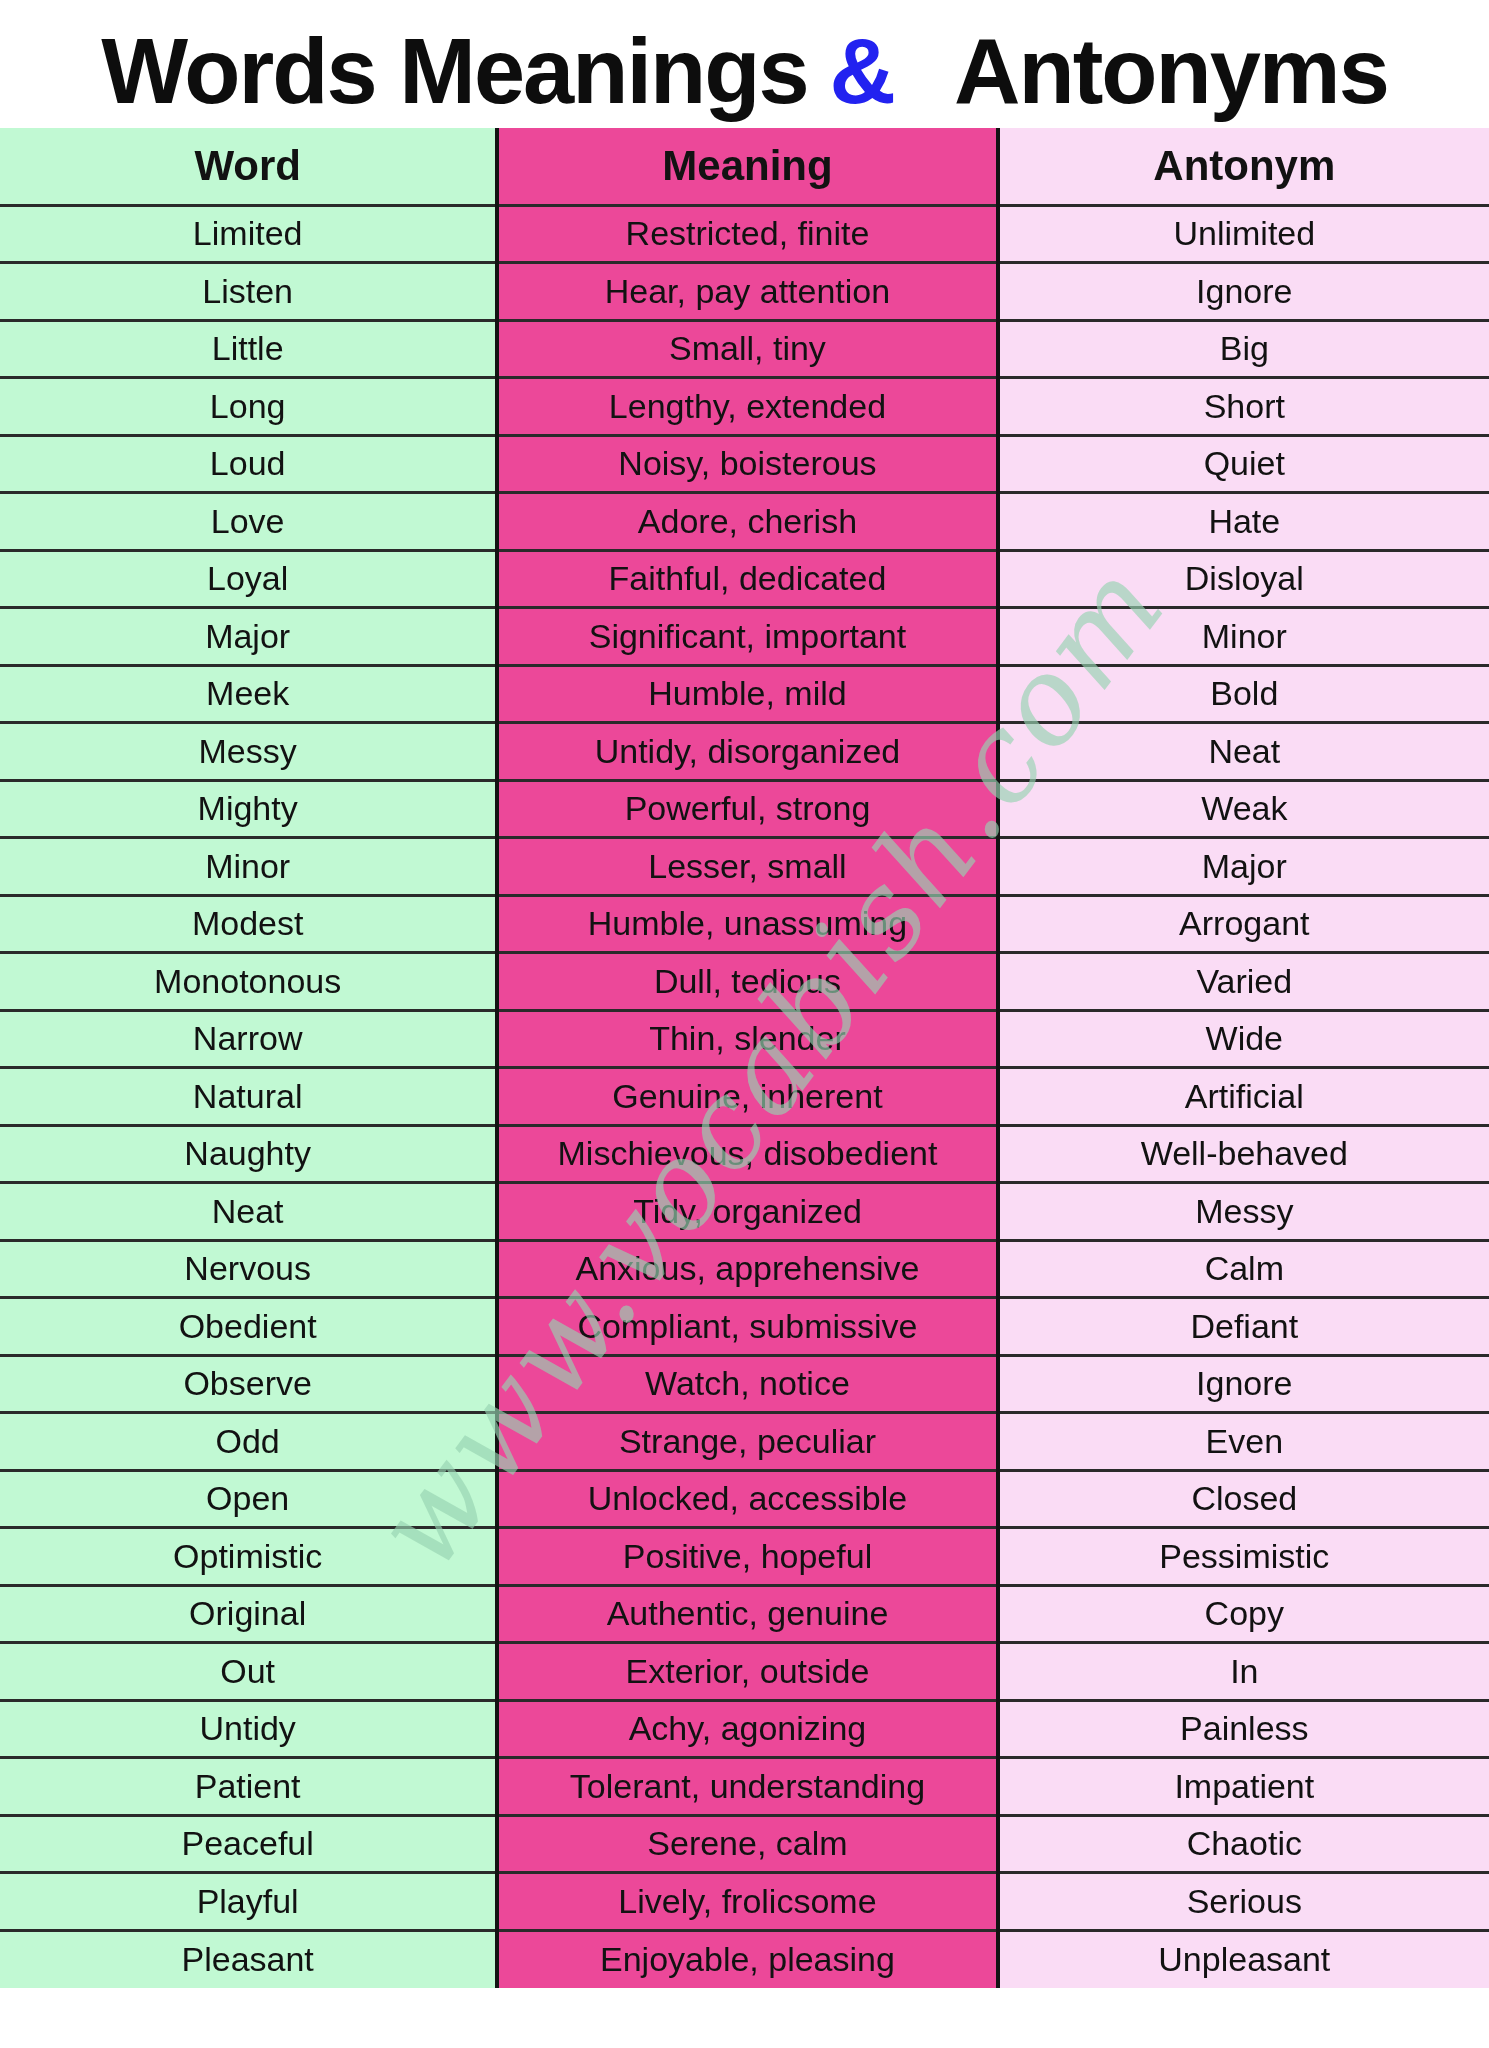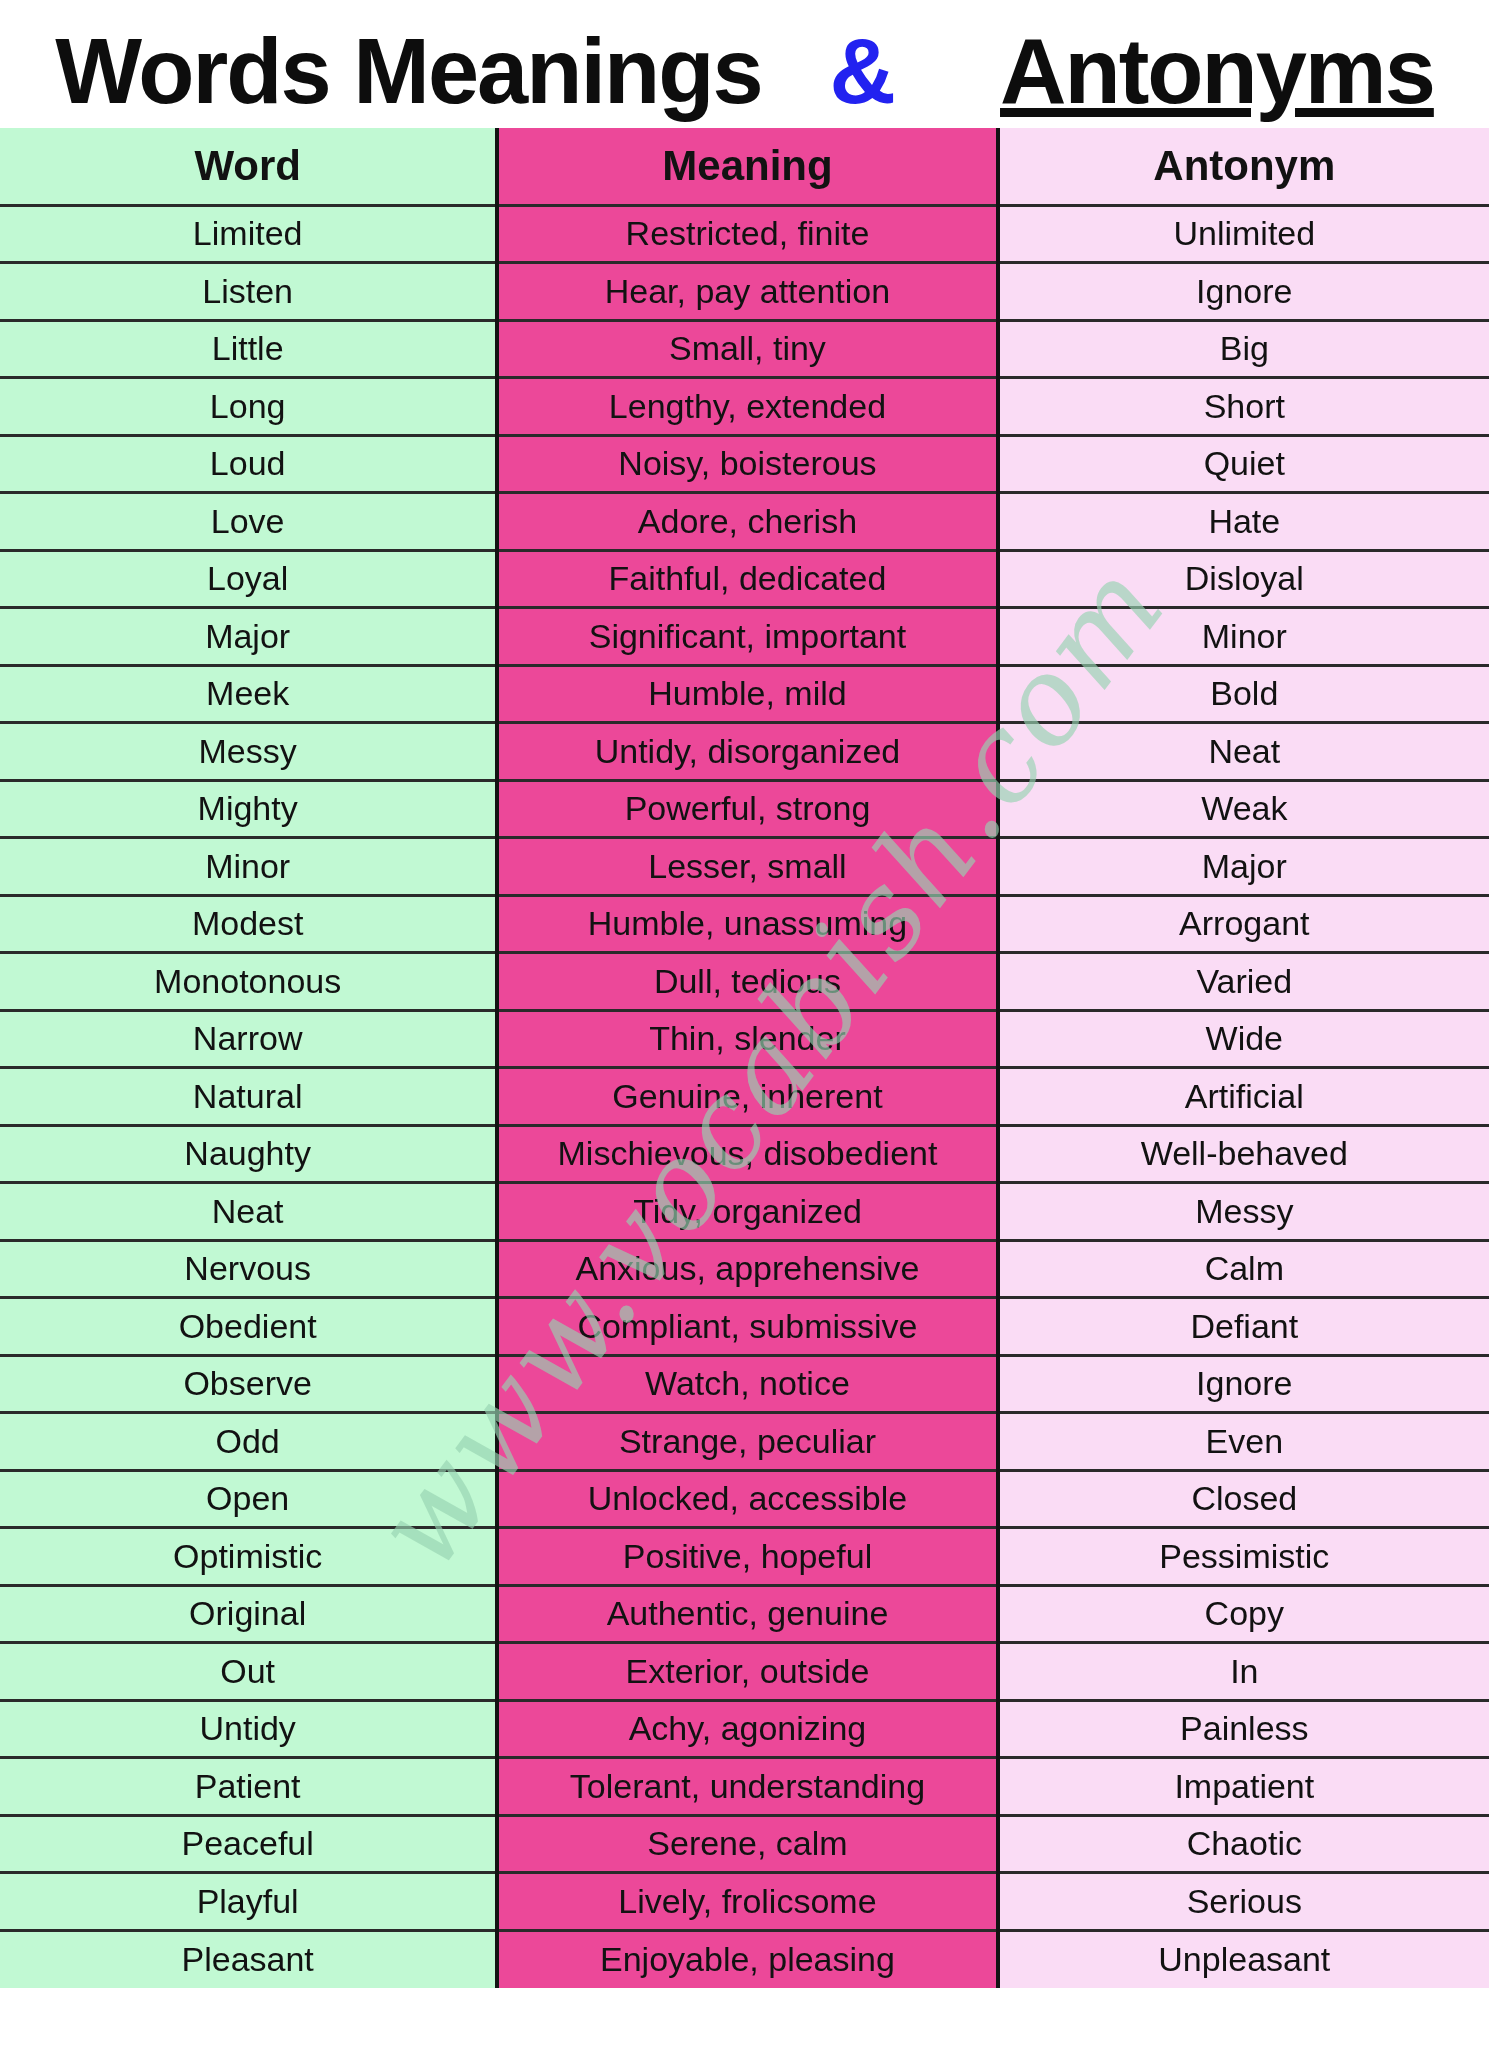--- a/index.html
+++ b/index.html
@@ -14,24 +14,23 @@
   html,body{width:1489px;height:2048px;overflow:hidden;background:#ffffff;
     font-family:"Liberation Sans", sans-serif;}
   .page{position:relative;width:1489px;height:2048px;background:#ffffff;}
 
   .title{
     height:128px;
     display:flex;align-items:center;justify-content:center;
     font-weight:bold;font-size:92px;letter-spacing:-2px;
     color:#0d0d0d;white-space:nowrap;
     padding-top:14px;
-    gap:46px;
   }
   .title .amp{color:var(--amp);margin:0 22px;}
-  .title .t2{margin-left:38px;text-decoration:underline;}
+  .title .t2{margin-left:38px;}
 
   table{
     width:1489px;border-collapse:collapse;table-layout:fixed;
   }
   col.c-word{width:33.4%;}
   col.c-meaning{width:33.6%;}
   col.c-antonym{width:33.0%;}
 
   th,td{
     text-align:center;vertical-align:middle;

